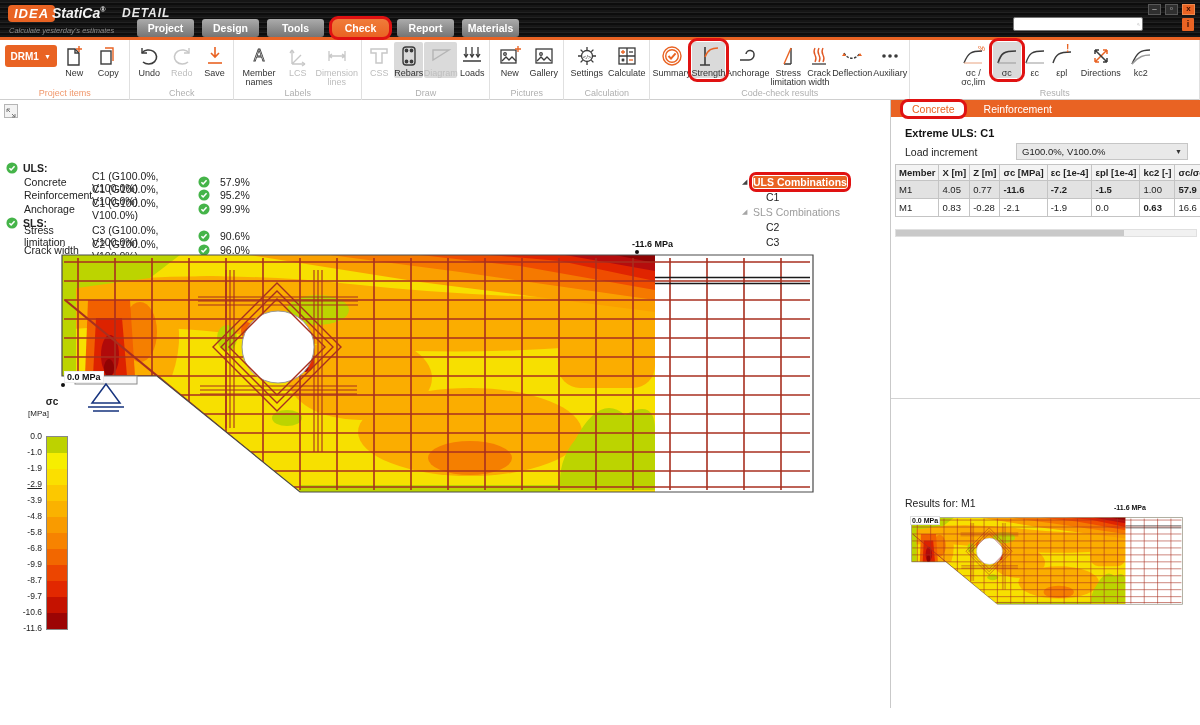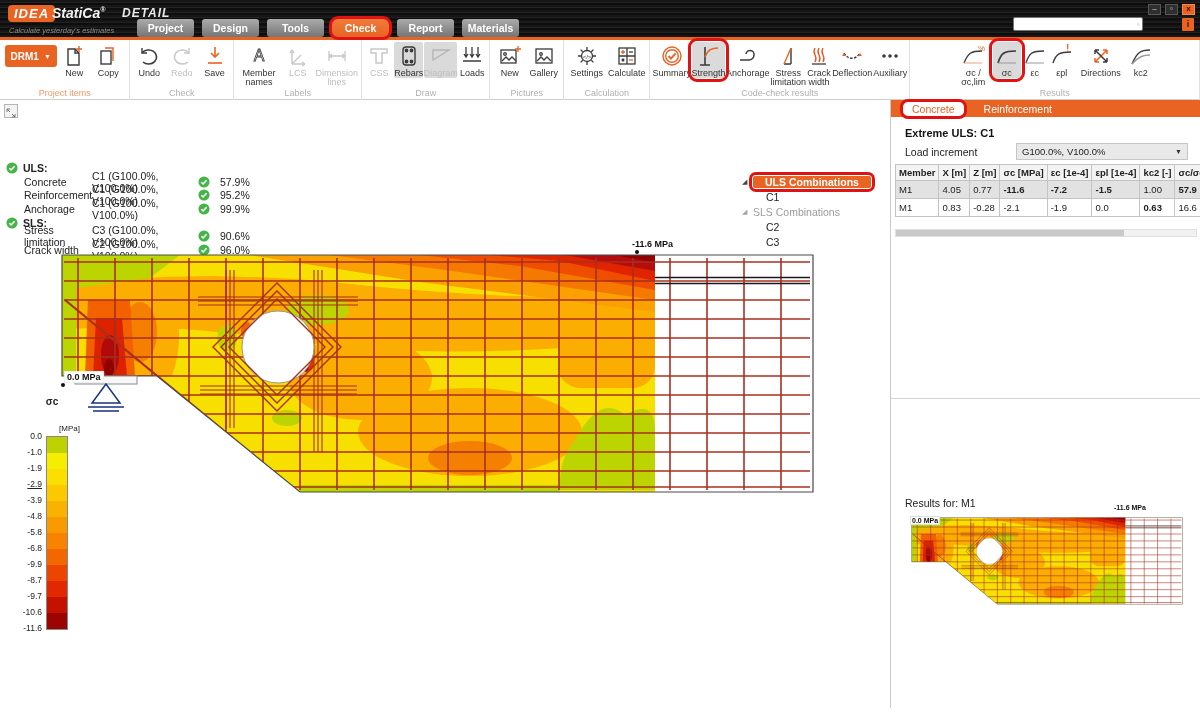--- a/index.html
+++ b/index.html
@@ -71,28 +71,28 @@
   .sumrow .c1 { width:86px; padding-left:18px; }
   .sumrow .c2 { width:106px; }
   .sumrow .c3 { width:22px; display:flex; align-items:center; }
   .chk { width:12px; height:12px; }
 
   
   .tree { position:absolute; left:742px; top:74px; font-size:10.5px; }
   .tnode { display:flex; align-items:center; height:15px; }
   .texp { width:11px; font-size:7px; color:#444; }
   .texp.gray { color:#a5a5a5; }
-  .tgroup-active { position:relative; background:#E96323; color:#fff; font-weight:bold; padding:0 12px; border-radius:2px; }
+  .tgroup-active { position:relative; background:#E96323; color:#fff; font-weight:bold; padding:0 0; border-radius:2px; }
   .tgray { color:#9c9c9c; }
   .tchild { padding-left:13px; color:#222; }
 
   
   .legend { position:absolute; left:6px; top:296px; width:82px; z-index:3; }
   .ltitle { position:absolute; left:28px; top:0; width:36px; text-align:center; font-size:10px; font-weight:bold; color:#222; }
-  .lunit { position:absolute; left:38px; top:13px; width:36px; text-align:right; font-size:8px; color:#222;margin-top:15px; }
+  .lunit { position:absolute; left:22px; top:13px; width:36px; text-align:left; font-size:8px; color:#222; }
   .lcells { position:absolute; left:40px; top:40px; width:22px; border:1px solid #888; }
   .lcell { width:20px; height:16px; }
   .ltick { position:absolute; left:0; width:36px; text-align:right; font-size:8.5px; color:#222; }
 
   .plot-label { position:absolute; z-index:4; background:#fff; font-size:9px; font-weight:bold; color:#111; padding:0 2px; border:1px solid #eee; }
   .dot { position:absolute; width:4px; height:4px; background:#111; border-radius:50%; z-index:4; }
 
   
   .ptabs { position:relative; height:17px; background:#E96323; display:flex; align-items:center; padding-left:12px; gap:20px; }
   .ptab-active { position:relative; background:#fff; color:#E96323; font-size:10.5px; padding:1px 9px; border-radius:2px; }

